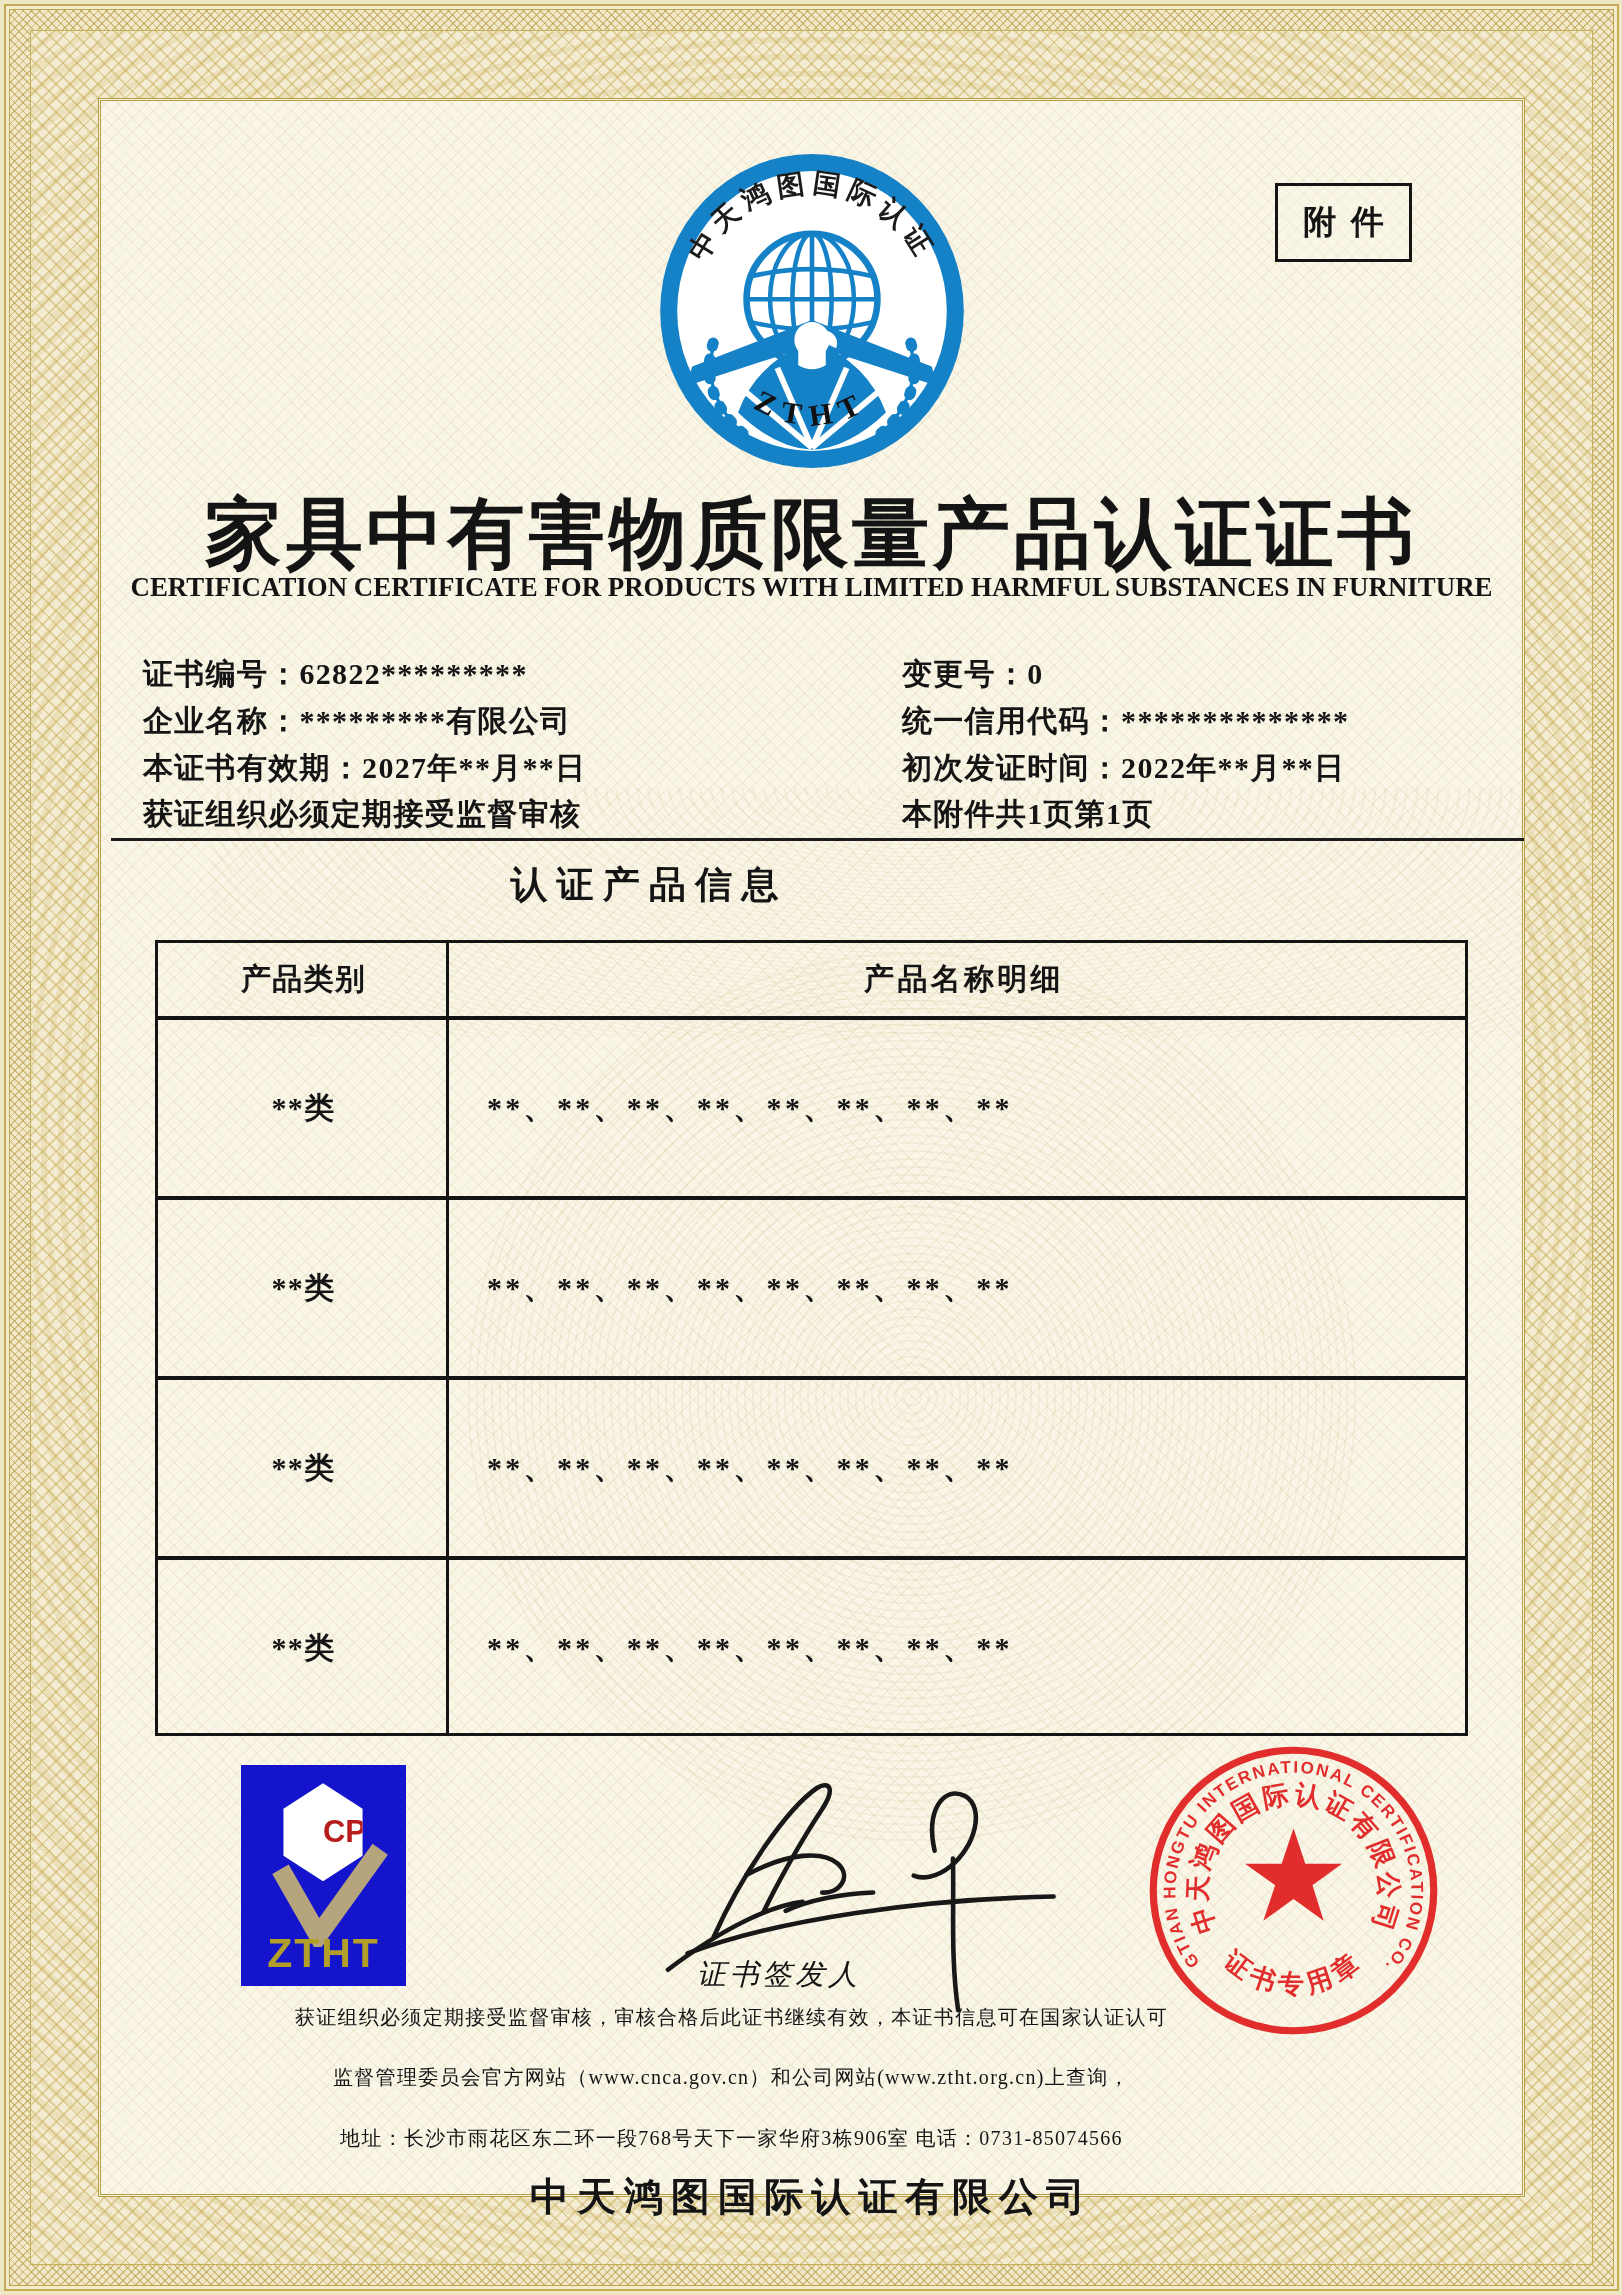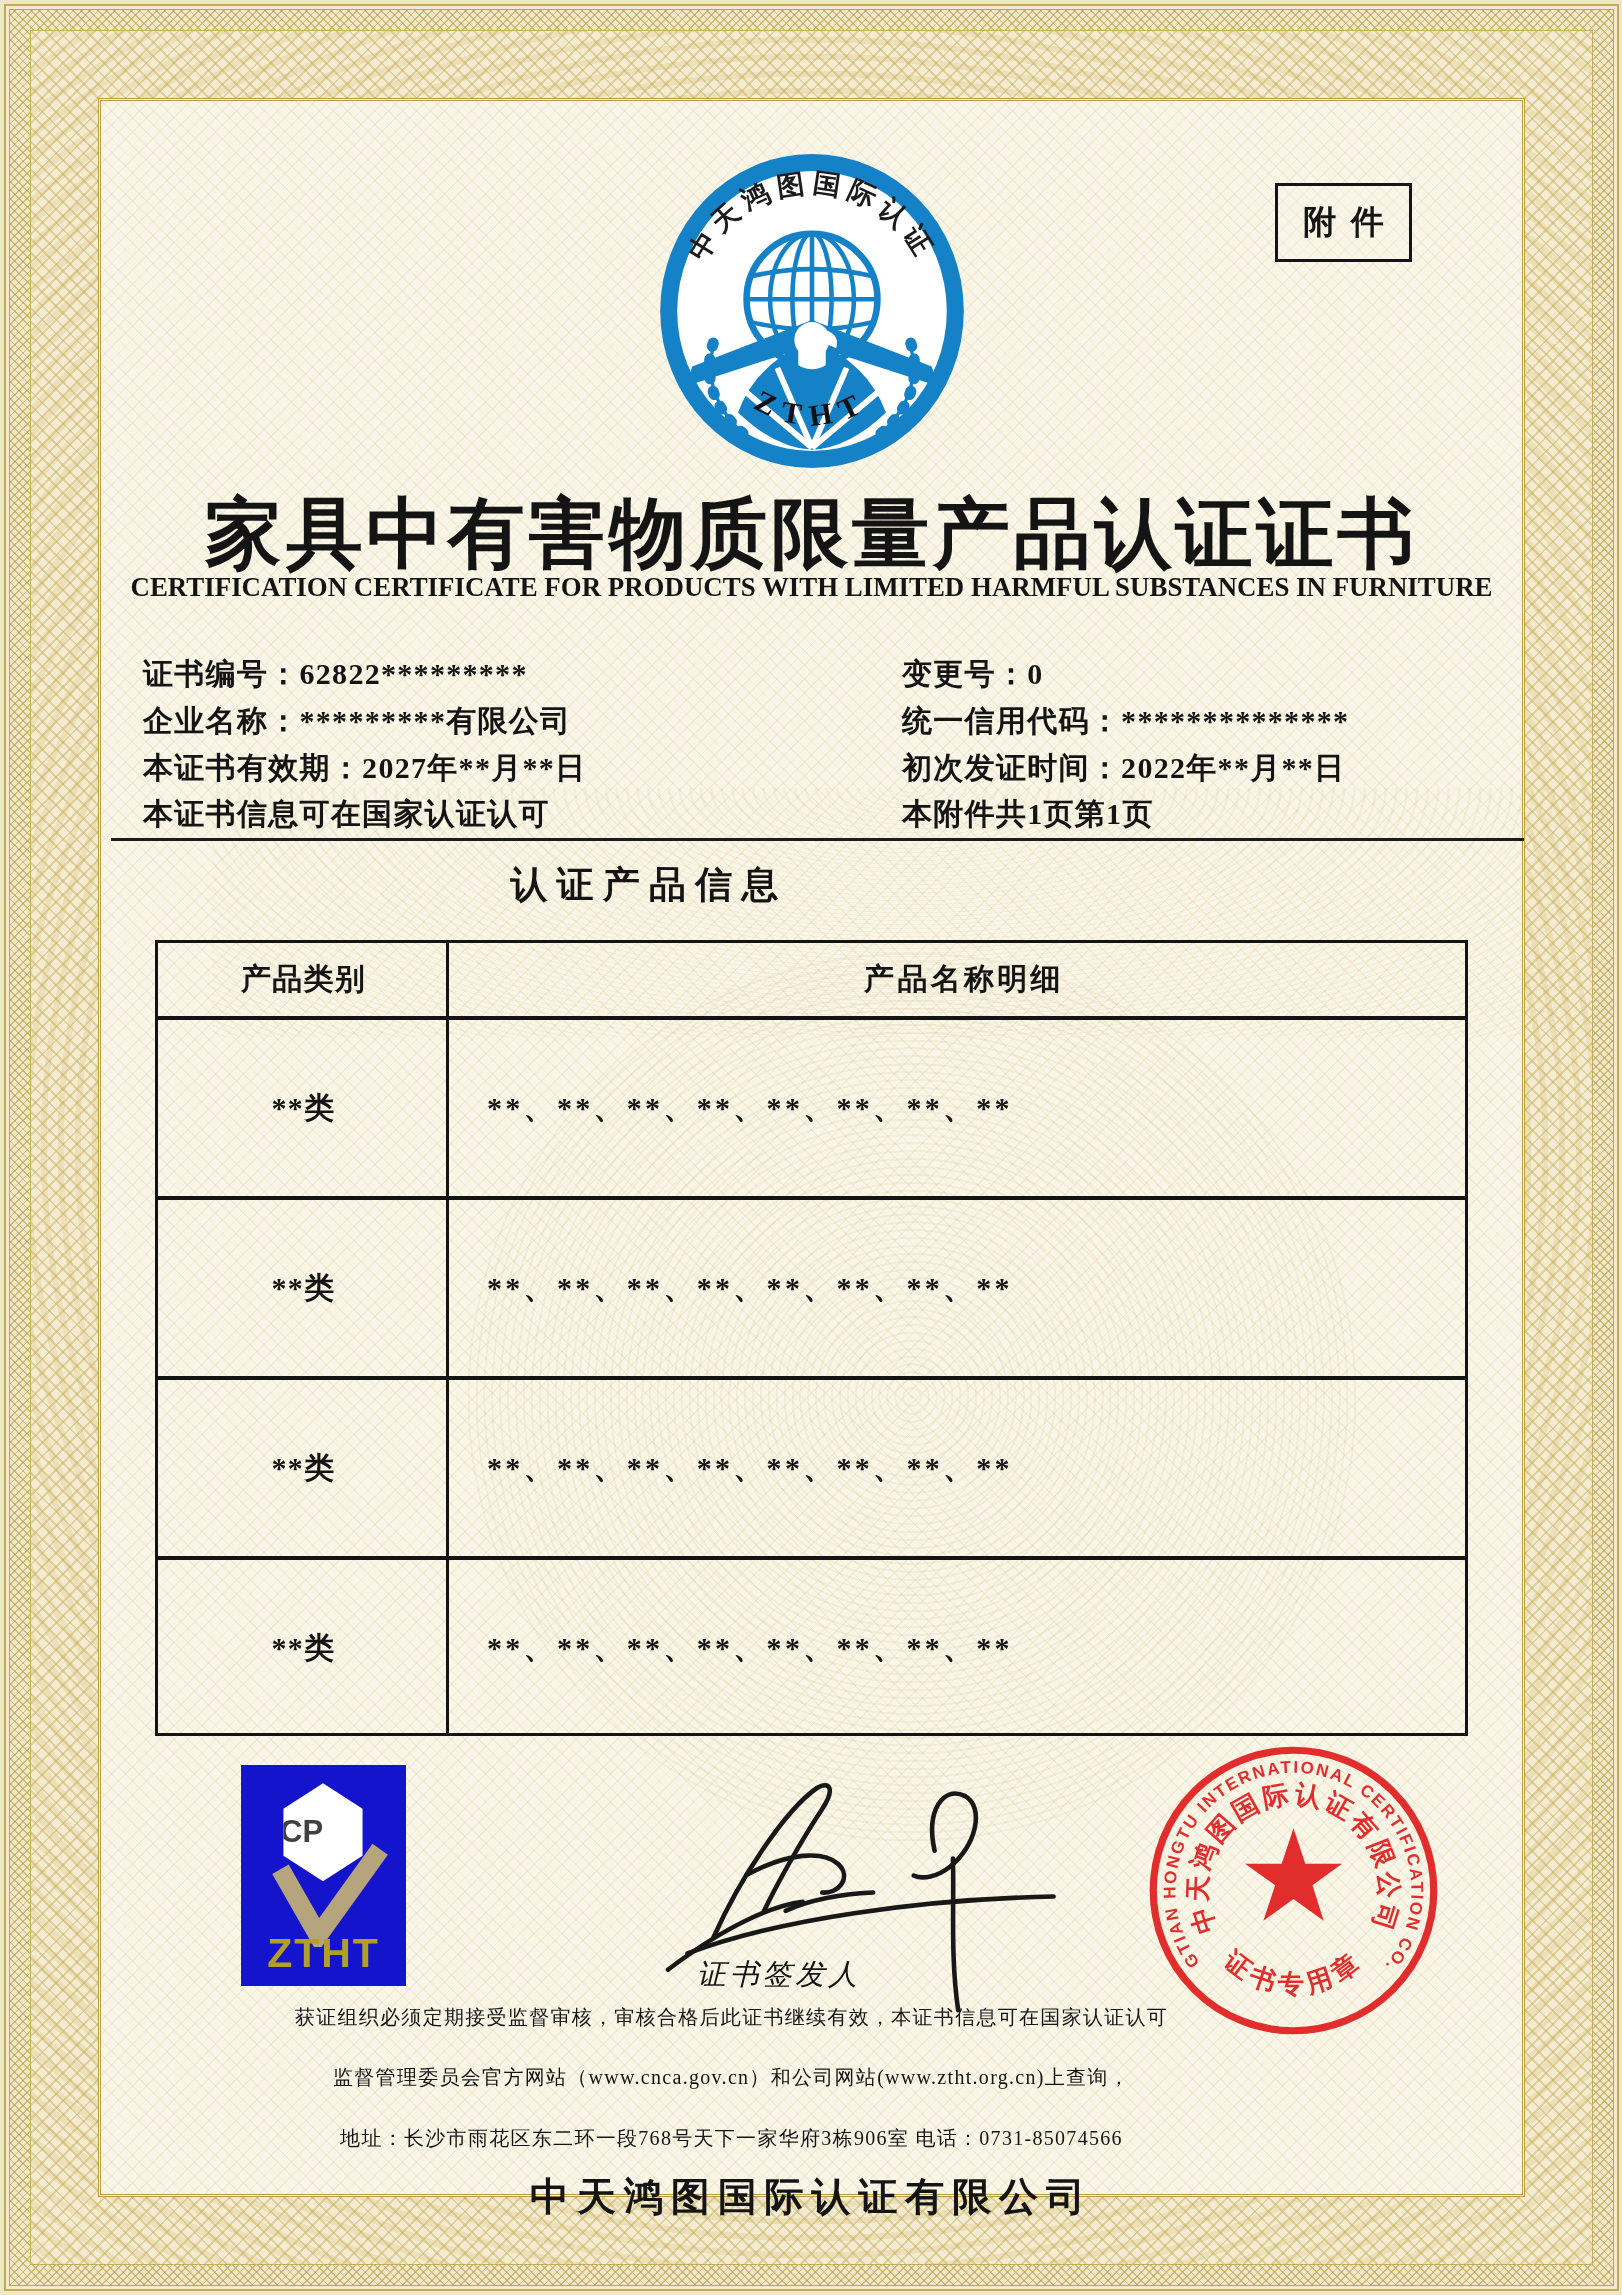--- a/index.html
+++ b/index.html
@@ -83,22 +83,22 @@
     font-size:30px;font-weight:600;letter-spacing:1.3px;}
   .cell-names{flex:1;display:flex;align-items:center;padding-left:38px;
     font-size:30px;font-weight:600;letter-spacing:3.3px;}
   .thead .cell-cat,.thead .cell-names{font-weight:600;}
   .thead .cell-names{justify-content:center;padding-left:14px;}
   
   .badge{position:absolute;left:241px;top:1765px;width:165px;height:221px;background:#1414cd;}
   .badge .hex{
     position:absolute;left:39px;top:18.3px;width:86px;height:98px;background:#ffffff;
     clip-path:polygon(50% 0,96% 26%,96% 74%,50% 100%,4% 74%,4% 26%);
-    display:flex;align-items:center;justify-content:flex-start;
-    font-family:"Liberation Sans","DejaVu Sans",sans-serif;font-size:31px;font-weight:800;color:#404040;
+    display:flex;align-items:center;justify-content:flex-end;
+    font-family:"Liberation Sans","DejaVu Sans",sans-serif;font-size:31px;font-weight:800;color:#b91c1c;
   }
   .badge .check{position:absolute;left:17px;top:77px;width:131px;height:105px;}
   .badge .zt{
     position:absolute;left:0;bottom:9.2px;width:100%;text-align:center;
     font-family:"Liberation Sans","DejaVu Sans",sans-serif;font-size:41px;font-weight:800;color:#b19f2a;letter-spacing:2px;
   }
   .sig{position:absolute;left:648px;top:1754px;width:419px;height:268px;}
   .sig-label{position:absolute;left:648px;top:1955px;width:262px;text-align:center;font-size:29px;letter-spacing:3.9px;font-style:italic;}
   .stamp{position:absolute;left:1148px;top:1745px;width:291px;height:291px;opacity:.93;}
   
@@ -172,21 +172,21 @@
     <textPath href="#logoBotArc" startOffset="50%" text-anchor="middle">ZTHT</textPath>
   </text>
 </svg>
 
 <div class="title-zh">家具中有害物质限量产品认证证书</div>
 <div class="title-en">CERTIFICATION CERTIFICATE FOR PRODUCTS WITH LIMITED HARMFUL SUBSTANCES IN FURNITURE</div>
 
 <div class="field fL r1">证书编号：62822*********</div>
 <div class="field fL r2">企业名称：*********有限公司</div>
 <div class="field fL r3">本证书有效期：2027年**月**日</div>
-<div class="field fL r4">本证书信息可在国家认证认可</div>
+<div class="field fL r4">获证组织必须定期接受监督审核</div>
 <div class="field fR r1">变更号：0</div>
 <div class="field fR r2">统一信用代码：**************</div>
 <div class="field fR r3">初次发证时间：2022年**月**日</div>
 <div class="field fR r4">本附件共1页第1页</div>
 <div class="hrule"></div>
 
 <div class="section-title">认证产品信息</div>
 
 <div class="ptable">
   <div class="vline"></div>

